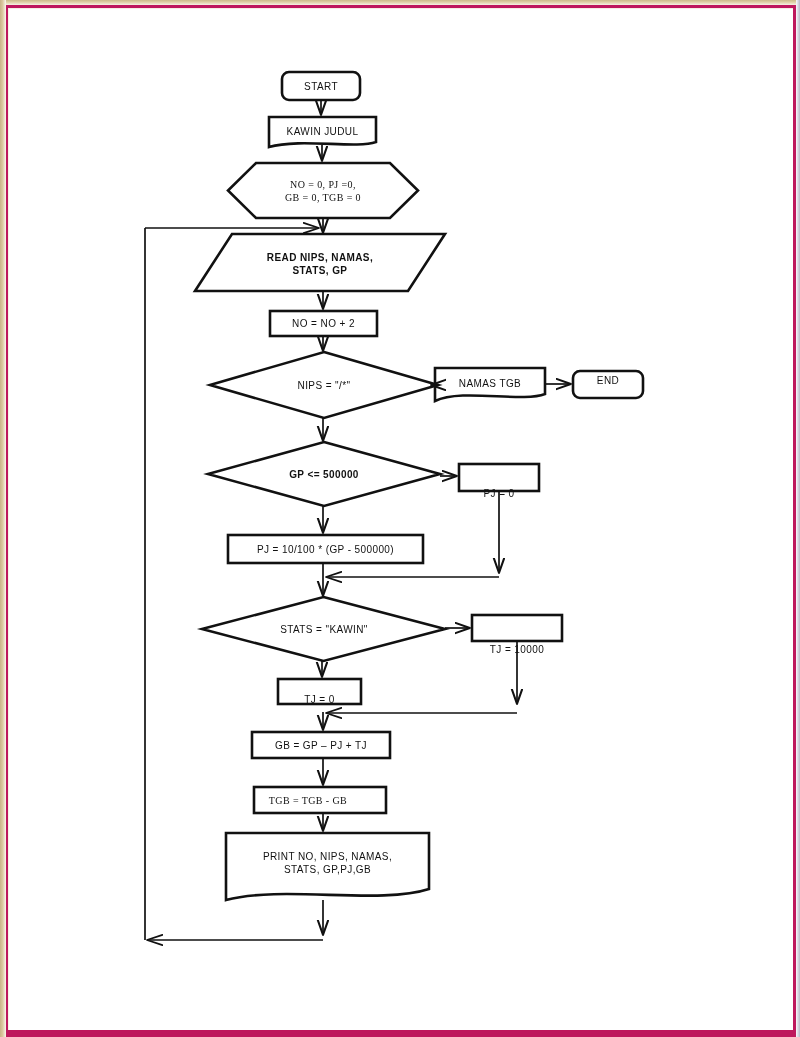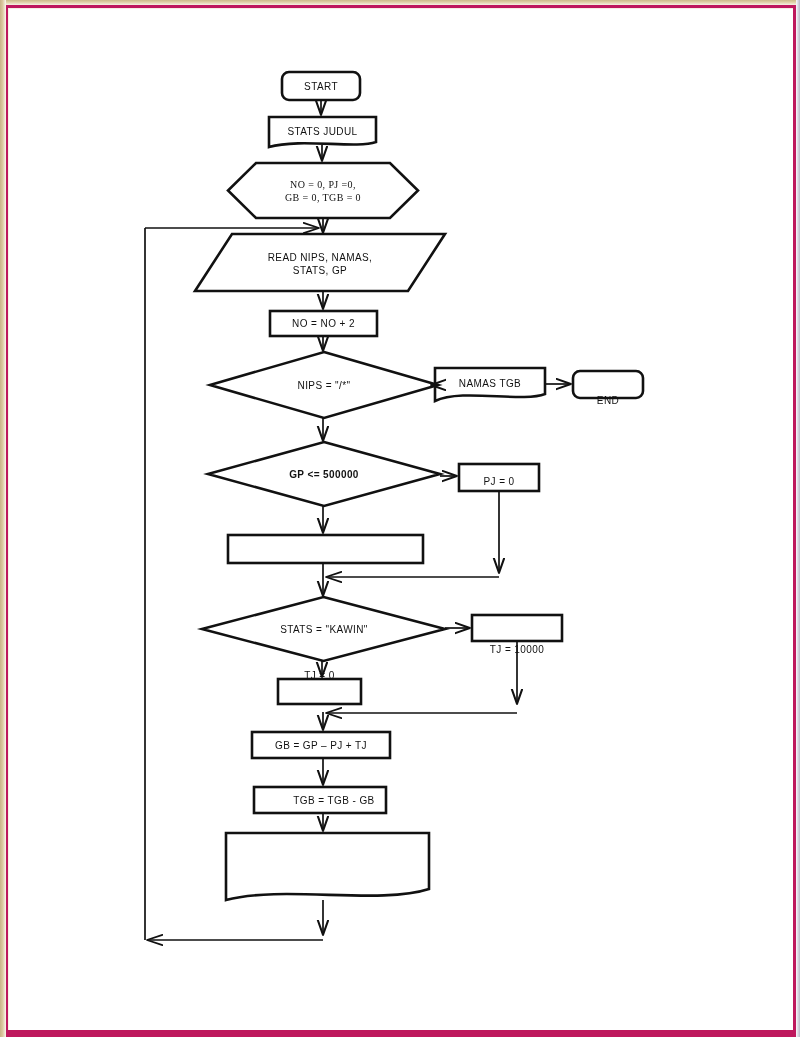--- a/index.html
+++ b/index.html
@@ -156,51 +156,54 @@
 
         <path d="M323,900 L323,934" marker-end="url(#arr)"></path>
         <path d="M323,940 L148,940" marker-end="url(#arrthin)"></path>
         <path d="M145,940 L145,228"></path>
         <path d="M145,228 L318,228" marker-end="url(#arrthin)"></path>
       </g>
     </svg>
 
     <div class="node-label" style="left:282px; top:72px; width:78px; height:28px;">START</div>
 
-    <div class="node-label" style="left:269px; top:117px; width:107px; height:28px;">STATS JUDUL</div>
+    <div class="node-label" style="left:269px; top:117px; width:107px; height:28px;">KAWIN JUDUL</div>
 
     <div class="node-label" style="left:228px; top:163px; width:190px; height:55px;font-family:Liberation Serif, serif;">NO = 0, PJ =0,
 GB = 0, TGB = 0</div>
 
-    <div class="node-label" style="left:200px; top:236px; width:240px; height:55px;">READ NIPS, NAMAS,
+    <div class="node-label" style="left:200px; top:236px; width:240px; height:55px;font-weight:bold;">READ NIPS, NAMAS,
 STATS, GP</div>
 
     <div class="node-label" style="left:270px; top:311px; width:107px; height:25px;">NO = NO + 2</div>
 
     <div class="node-label" style="left:234px; top:371px; width:180px; height:28px;">NIPS = "/*"</div>
 
     <div class="node-label" style="left:435px; top:370px; width:110px; height:26px;">NAMAS TGB</div>
 
-    <div class="node-label" style="left:573px; top:387px; width:70px; height:27px;">END</div>
+    <div class="node-label" style="left:573px; top:367px; width:70px; height:27px;">END</div>
 
     <div class="node-label" style="left:234px; top:461px; width:180px; height:26px;font-weight:bold;">GP &lt;= 500000</div>
 
-    <div class="node-label" style="left:459px; top:468px; width:80px; height:27px;">PJ = 0</div>
-
+    <div class="node-label" style="left:459px; top:480px; width:80px; height:27px;">PJ = 0</div>
+
+    <div class="node-label" style="left:228px; top:535px; width:195px; height:28px;">PJ = 10/100 * (GP - 500000)</div>
 
     <div class="node-label" style="left:234px; top:616px; width:180px; height:26px;">STATS  = "KAWIN"</div>
 
     <div class="node-label" style="left:472px; top:636px; width:90px; height:26px;">TJ = 10000</div>
 
-    <div class="node-label" style="left:278px; top:663px; width:83px; height:25px;">TJ = 0</div>
+    <div class="node-label" style="left:278px; top:687px; width:83px; height:25px;">TJ = 0</div>
 
     <div class="node-label" style="left:252px; top:732px; width:138px; height:26px;">GB = GP – PJ + TJ</div>
 
-    <div class="node-label" style="left:268px; top:787px; width:132px; height:26px;">TGB = TGB - GB</div>
-
+    <div class="node-label" style="left:242px; top:787px; width:132px; height:26px;font-family:Liberation Serif, serif;">TGB = TGB - GB</div>
+
+    <div class="node-label" style="left:226px; top:838px; width:203px; height:50px;">PRINT NO, NIPS, NAMAS,
+STATS,  GP,PJ,GB</div>
 
     <div class="shape-hit" style="left:282px; top:72px;  width:78px;  height:28px;"></div>
     <div class="shape-hit" style="left:269px; top:117px; width:107px; height:30px;"></div>
     <div class="shape-hit" style="left:228px; top:163px; width:190px; height:55px;"></div>
     <div class="shape-hit" style="left:195px; top:234px; width:250px; height:57px;"></div>
     <div class="shape-hit" style="left:270px; top:311px; width:107px; height:25px;"></div>
     <div class="shape-hit" style="left:210px; top:352px; width:228px; height:66px;"></div>
     <div class="shape-hit" style="left:435px; top:368px; width:110px; height:33px;"></div>
     <div class="shape-hit" style="left:573px; top:371px; width:70px;  height:27px;"></div>
     <div class="shape-hit" style="left:208px; top:442px; width:232px; height:64px;"></div>

